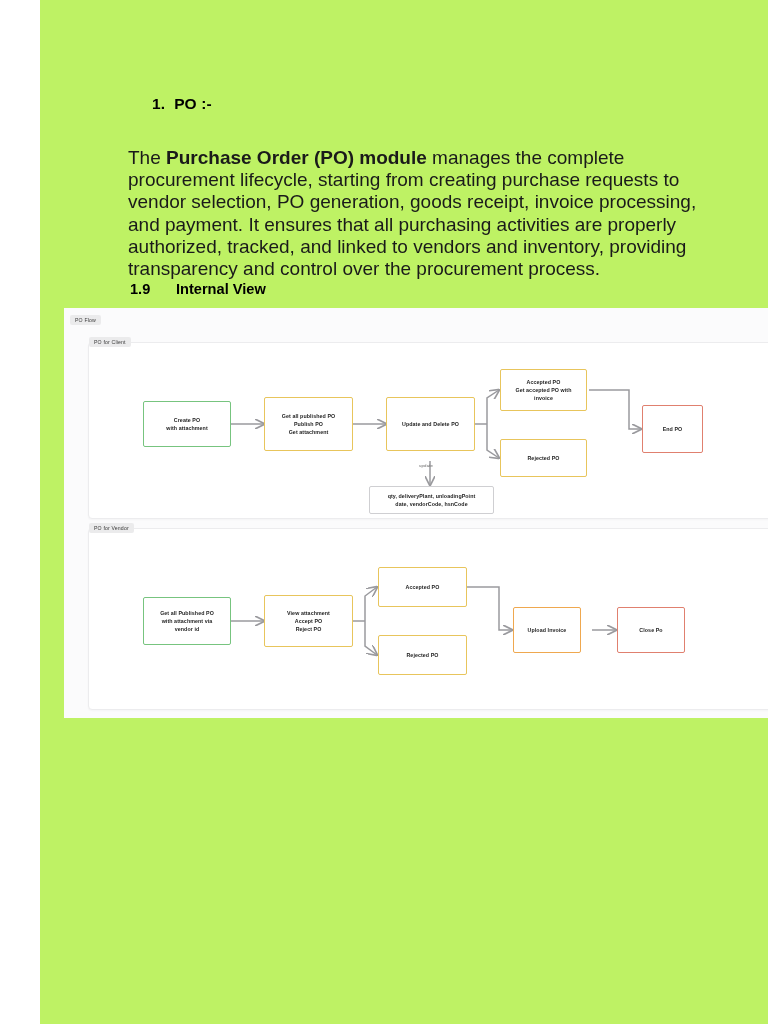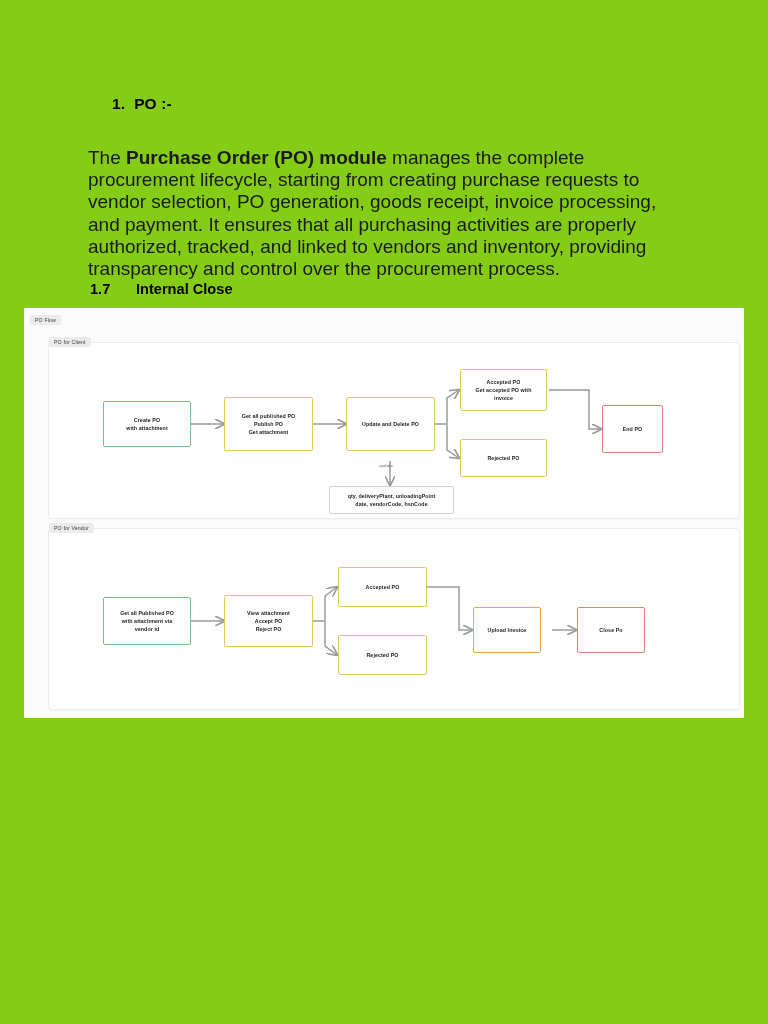--- a/index.html
+++ b/index.html
@@ -13,21 +13,22 @@
     height: 1024px;
     position: relative;
     font-family: "Liberation Sans", sans-serif;
     color: #111111;
     overflow: hidden;
   }
 
   .page {
     position: absolute;
     inset: 0;
-    background: #84cc16;
+    background: #bef264;
+    margin-left: 40px;
   }
 
   
   .heading-1 {
     position: absolute;
     left: 112px;
     top: 95px;
     font-size: 15.5px;
     font-weight: bold;
     letter-spacing: 0.1px;
@@ -168,21 +169,21 @@
 
 <div class="page">
 
   <div class="heading-1">
     <span class="num">1.</span><span>PO :-</span>
   </div>
 
   <p class="body-para"><span>The </span><b>Purchase Order (PO) module</b><span> manages the complete procurement lifecycle, starting from creating purchase requests to vendor selection, PO generation, goods receipt, invoice processing, and payment. It ensures that all purchasing activities are properly authorized, tracked, and linked to vendors and inventory, providing transparency and control over the procurement process.</span></p>
 
   <div class="heading-2">
-    <span class="num">1.7</span><span>Internal Close</span>
+    <span class="num">1.9</span><span>Internal View</span>
   </div>
 
   <div class="diagram-canvas">
 
     <div class="canvas-tab">PO Flow</div>
 
     <div class="flow-panel" id="panel-client">
       <div class="panel-tab">PO for Client</div>
       <div class="panel-inner">
 

